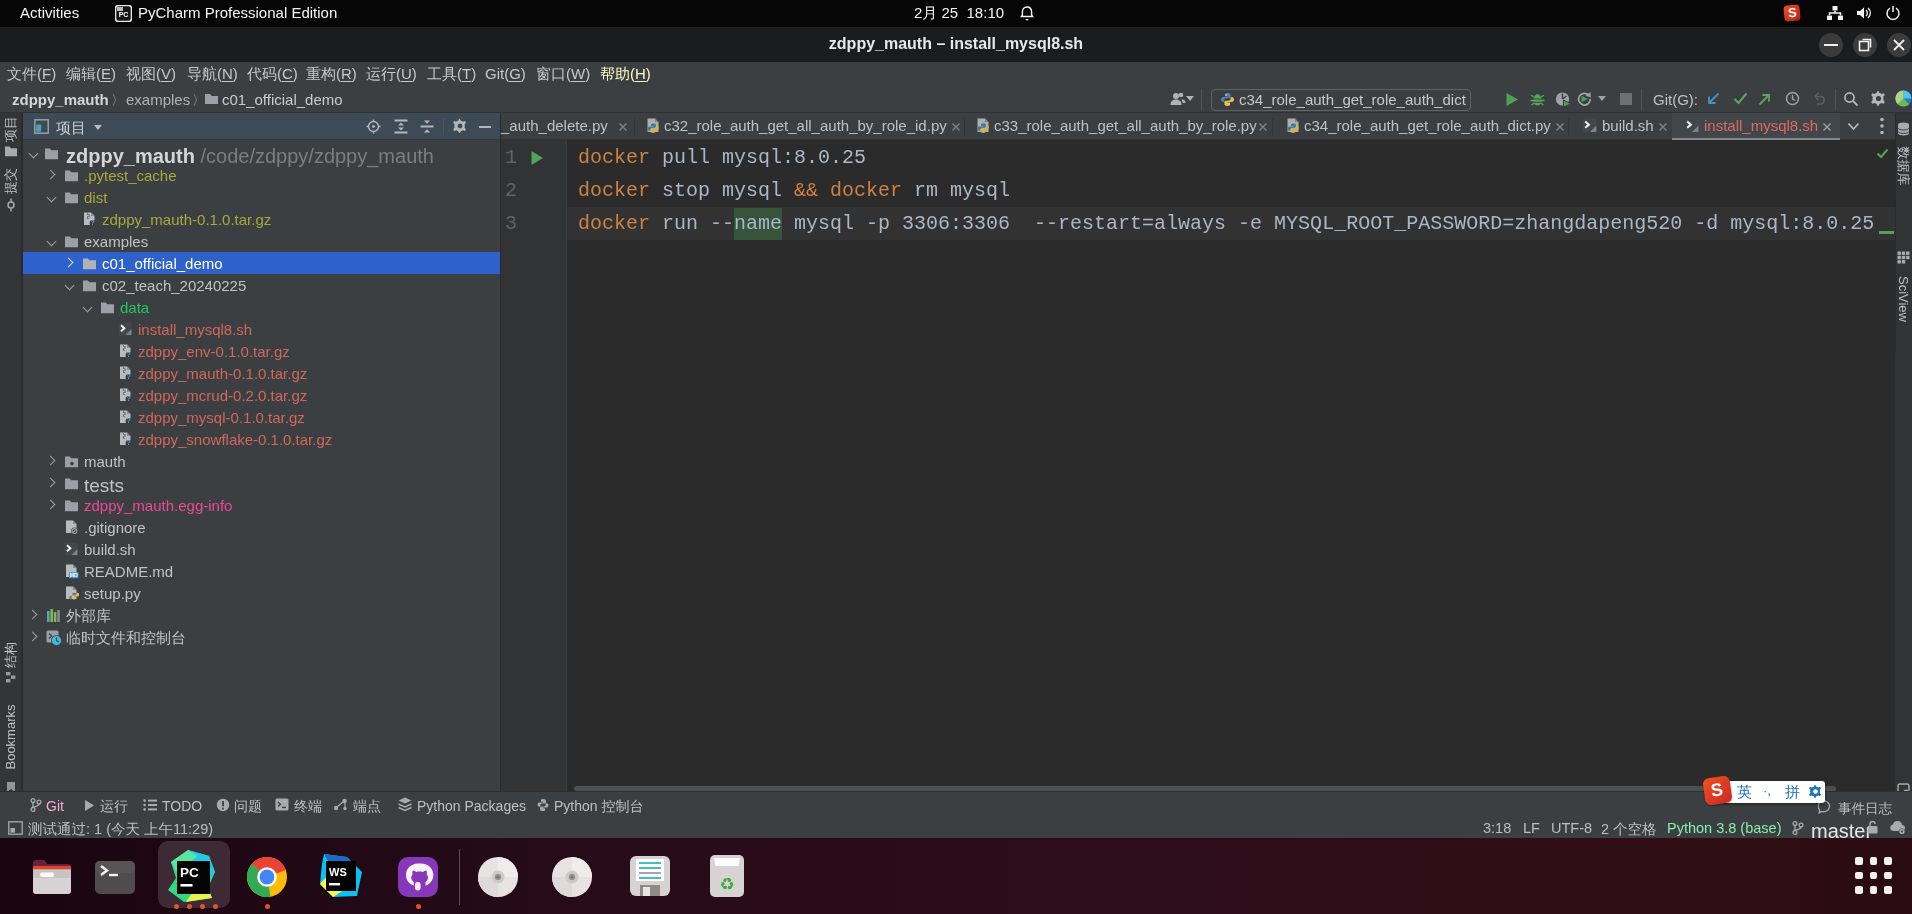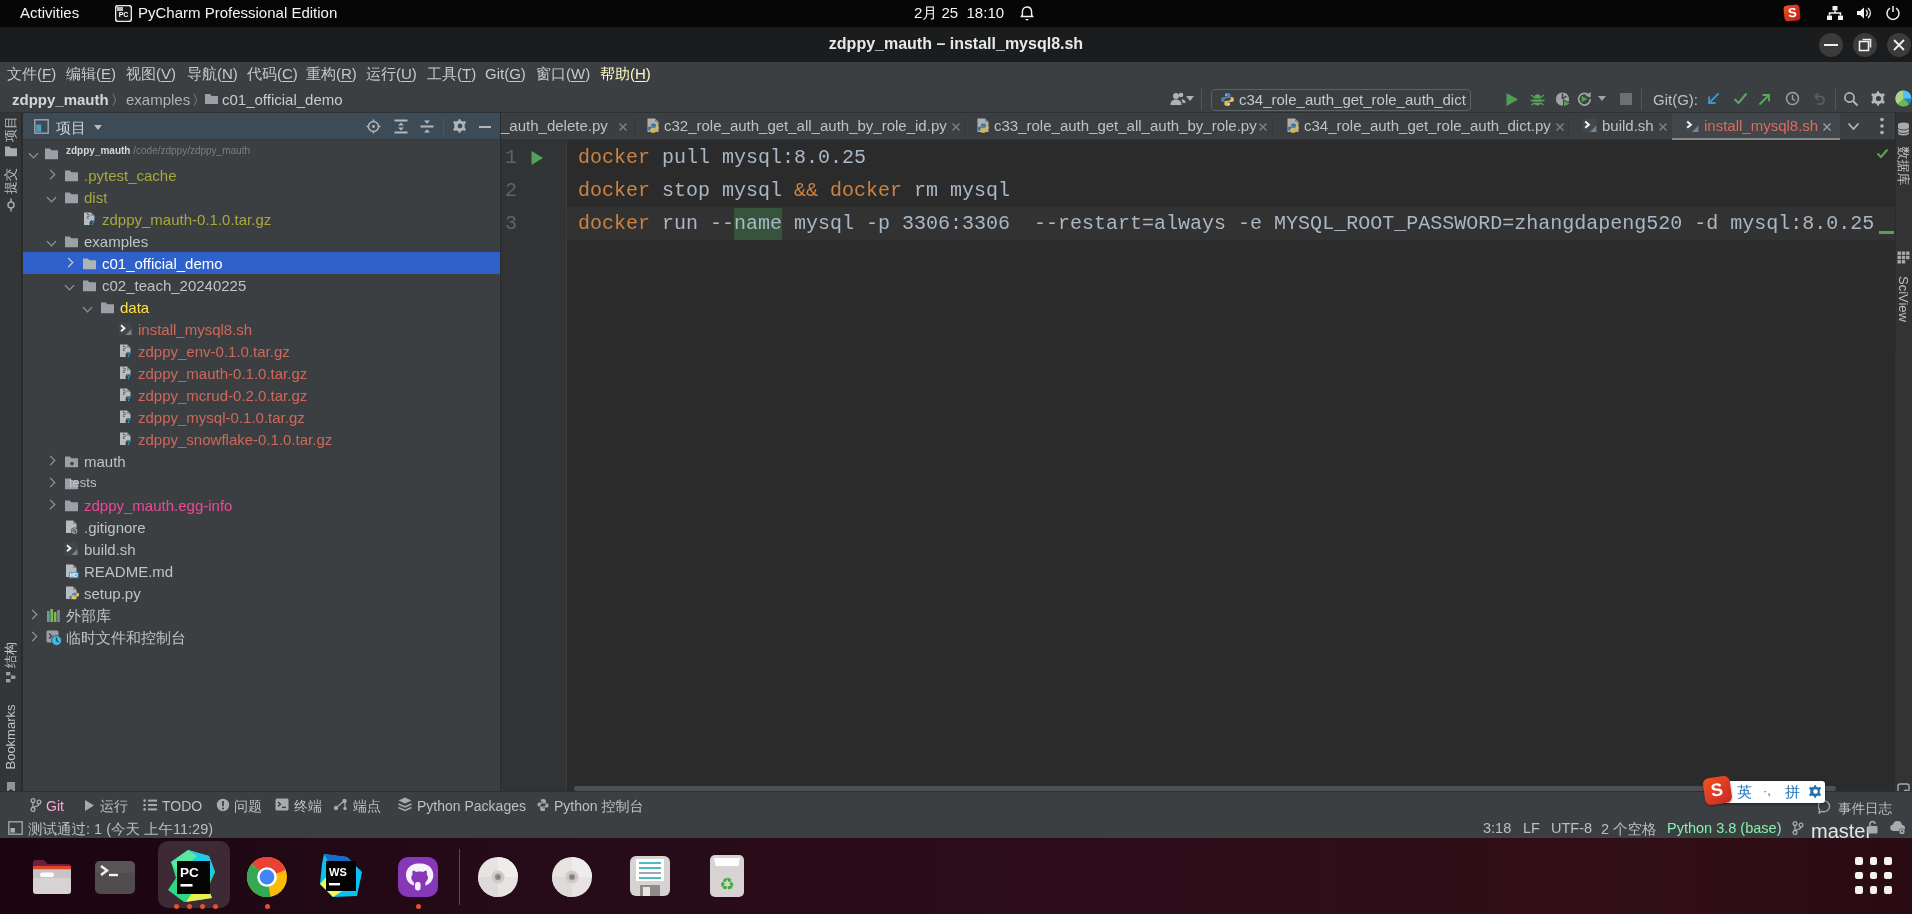--- a/index.html
+++ b/index.html
@@ -195,21 +195,21 @@
 <div class="a" style="left:443px;top:118px;width:1px;height:17px;background:#4b5661"></div>
 <svg class="a" style="left:452px;top:118px" width="16" height="16" viewBox="0 0 17 17">
 <path d="M8.5 1 L9.4 3 A5.6 5.6 0 0 1 11.5 3.9 L13.7 3.2 L14.8 5.1 L13.3 6.8 A5.6 5.6 0 0 1 13.3 10.2 L14.8 11.9 L13.7 13.8 L11.5 13.1 A5.6 5.6 0 0 1 9.4 14 L8.5 16 L7.5 16 L6.6 14 A5.6 5.6 0 0 1 4.5 13.1 L2.3 13.8 L1.2 11.9 L2.7 10.2 A5.6 5.6 0 0 1 2.7 6.8 L1.2 5.1 L2.3 3.2 L4.5 3.9 A5.6 5.6 0 0 1 6.6 3 L7.5 1 Z" fill="#b3b7b9"></path>
 <circle cx="8.5" cy="8.5" r="2.6" fill="#3d4b57"></circle>
 </svg>
 <div class="a" style="left:479px;top:125.5px;width:12px;height:2.5px;background:#b3b7b9"></div>
 <span class="chev cd" style="left:30px;top:150px;border-color:#9da1a5"></span>
 <svg class="a" style="left:44px;top:147px" width="15" height="13" viewBox="0 0 15 13">
     <path d="M1 1.5 h4.8 l1.5 1.8 H14 v9 H1 Z" fill="#9aa0a5"></path>
   </svg>
-<div class="a" style="left:66px;top:145px;font-size:10px;color:#d3d6d9"><b>zdppy_mauth</b> <span style="color:#7b7e81;font-weight:normal">/code/zdppy/zdppy_mauth</span></div>
+<div class="a" style="left:66px;top:145px;font-size:20px;color:#d3d6d9"><b>zdppy_mauth</b> <span style="color:#7b7e81;font-weight:normal">/code/zdppy/zdppy_mauth</span></div>
 <span class="chev cr" style="left:47px;top:171px;border-color:#9da1a5"></span>
 <svg class="a" style="left:64px;top:169px" width="15" height="13" viewBox="0 0 15 13">
     <path d="M1 1.5 h4.8 l1.5 1.8 H14 v9 H1 Z" fill="#9aa0a5"></path>
   </svg>
 <div class="a" style="left:84px;top:167px;font-size:15px;font-weight:normal;color:#a8a83c">.pytest_cache</div>
 <span class="chev cd" style="left:48px;top:194px;border-color:#9da1a5"></span>
 <svg class="a" style="left:64px;top:191px" width="15" height="13" viewBox="0 0 15 13">
     <path d="M1 1.5 h4.8 l1.5 1.8 H14 v9 H1 Z" fill="#9aa0a5"></path>
   </svg>
 <div class="a" style="left:84px;top:189px;font-size:15px;font-weight:normal;color:#a8a83c">dist</div>
@@ -234,21 +234,21 @@
 <div class="a" style="left:102px;top:255px;font-size:15px;font-weight:normal;color:#ffffff">c01_official_demo</div>
 <span class="chev cd" style="left:66px;top:282px;border-color:#9da1a5"></span>
 <svg class="a" style="left:82px;top:279px" width="15" height="13" viewBox="0 0 15 13">
     <path d="M1 1.5 h4.8 l1.5 1.8 H14 v9 H1 Z" fill="#9aa0a5"></path>
   </svg>
 <div class="a" style="left:102px;top:277px;font-size:15px;font-weight:normal;color:#c0c3c5">c02_teach_20240225</div>
 <span class="chev cd" style="left:84px;top:304px;border-color:#9da1a5"></span>
 <svg class="a" style="left:100px;top:301px" width="15" height="13" viewBox="0 0 15 13">
     <path d="M1 1.5 h4.8 l1.5 1.8 H14 v9 H1 Z" fill="#9aa0a5"></path>
   </svg>
-<div class="a" style="left:120px;top:299px;font-size:15px;font-weight:normal;color:#fde047">data</div>
+<div class="a" style="left:120px;top:299px;font-size:15px;font-weight:normal;color:#22c55e">data</div>
 <svg class="a" style="left:118px;top:322px" width="14" height="14" viewBox="0 0 14 14">
 <rect x="0.5" y="0.5" width="13" height="13" rx="1.5" fill="#41474a"></rect>
 <path d="M13.5 13 L7.5 13 L13.5 7 Z" fill="#79838a"></path>
 <path d="M3 3.2 L6.4 6.2 L3 9.2" stroke="#f2f4f5" stroke-width="1.9" fill="none"></path>
 </svg>
 <div class="a" style="left:138px;top:321px;font-size:15px;font-weight:normal;color:#d1675a">install_mysql8.sh</div>
 <svg class="a" style="left:118px;top:344px" width="15" height="15" viewBox="0 0 15 15">
 <path d="M2 0.5 H9 L12.5 4 V13 H2 Z" fill="#b6bcc0"></path>
     <path d="M9 0.5 L9 4 L12.5 4 Z" fill="#888e93"></path>
 <path d="M5.5 0.5 v2 h1.6 v2 h-1.6 v2 h1.6" stroke="#73797e" stroke-width="1.1" fill="none"></path>
@@ -291,21 +291,21 @@
 <span class="chev cr" style="left:47px;top:457px;border-color:#9da1a5"></span>
 <svg class="a" style="left:64px;top:455px" width="15" height="13" viewBox="0 0 15 13">
     <path d="M1 1.5 h4.8 l1.5 1.8 H14 v9 H1 Z" fill="#9aa0a5"></path>
     <circle cx="8" cy="8.6" r="1.8" fill="#3c3f41"></circle>
   </svg>
 <div class="a" style="left:84px;top:453px;font-size:15px;font-weight:normal;color:#c0c3c5">mauth</div>
 <span class="chev cr" style="left:47px;top:479px;border-color:#9da1a5"></span>
 <svg class="a" style="left:64px;top:477px" width="15" height="13" viewBox="0 0 15 13">
     <path d="M1 1.5 h4.8 l1.5 1.8 H14 v9 H1 Z" fill="#9aa0a5"></path>
   </svg>
-<div class="a" style="left:69px;top:475px;font-size:13px;font-weight:normal;color:#c0c3c5">tests</div>
+<div class="a" style="left:84px;top:475px;font-size:19px;font-weight:normal;color:#c0c3c5">tests</div>
 <span class="chev cr" style="left:47px;top:501px;border-color:#9da1a5"></span>
 <svg class="a" style="left:64px;top:499px" width="15" height="13" viewBox="0 0 15 13">
     <path d="M1 1.5 h4.8 l1.5 1.8 H14 v9 H1 Z" fill="#9aa0a5"></path>
   </svg>
 <div class="a" style="left:84px;top:497px;font-size:15px;font-weight:normal;color:#ec4899">zdppy_mauth.egg-info</div>
 <svg class="a" style="left:64px;top:520px" width="15" height="15" viewBox="0 0 15 15">
 <path d="M2 0.5 H9 L12.5 4 V13 H2 Z" fill="#b6bcc0"></path>
     <path d="M9 0.5 L9 4 L12.5 4 Z" fill="#888e93"></path>
     <circle cx="10.5" cy="11" r="3.4" fill="#3c3f41"></circle>
     <circle cx="10.5" cy="11" r="2.4" stroke="#9aa0a5" stroke-width="1.1" fill="none"></circle>

